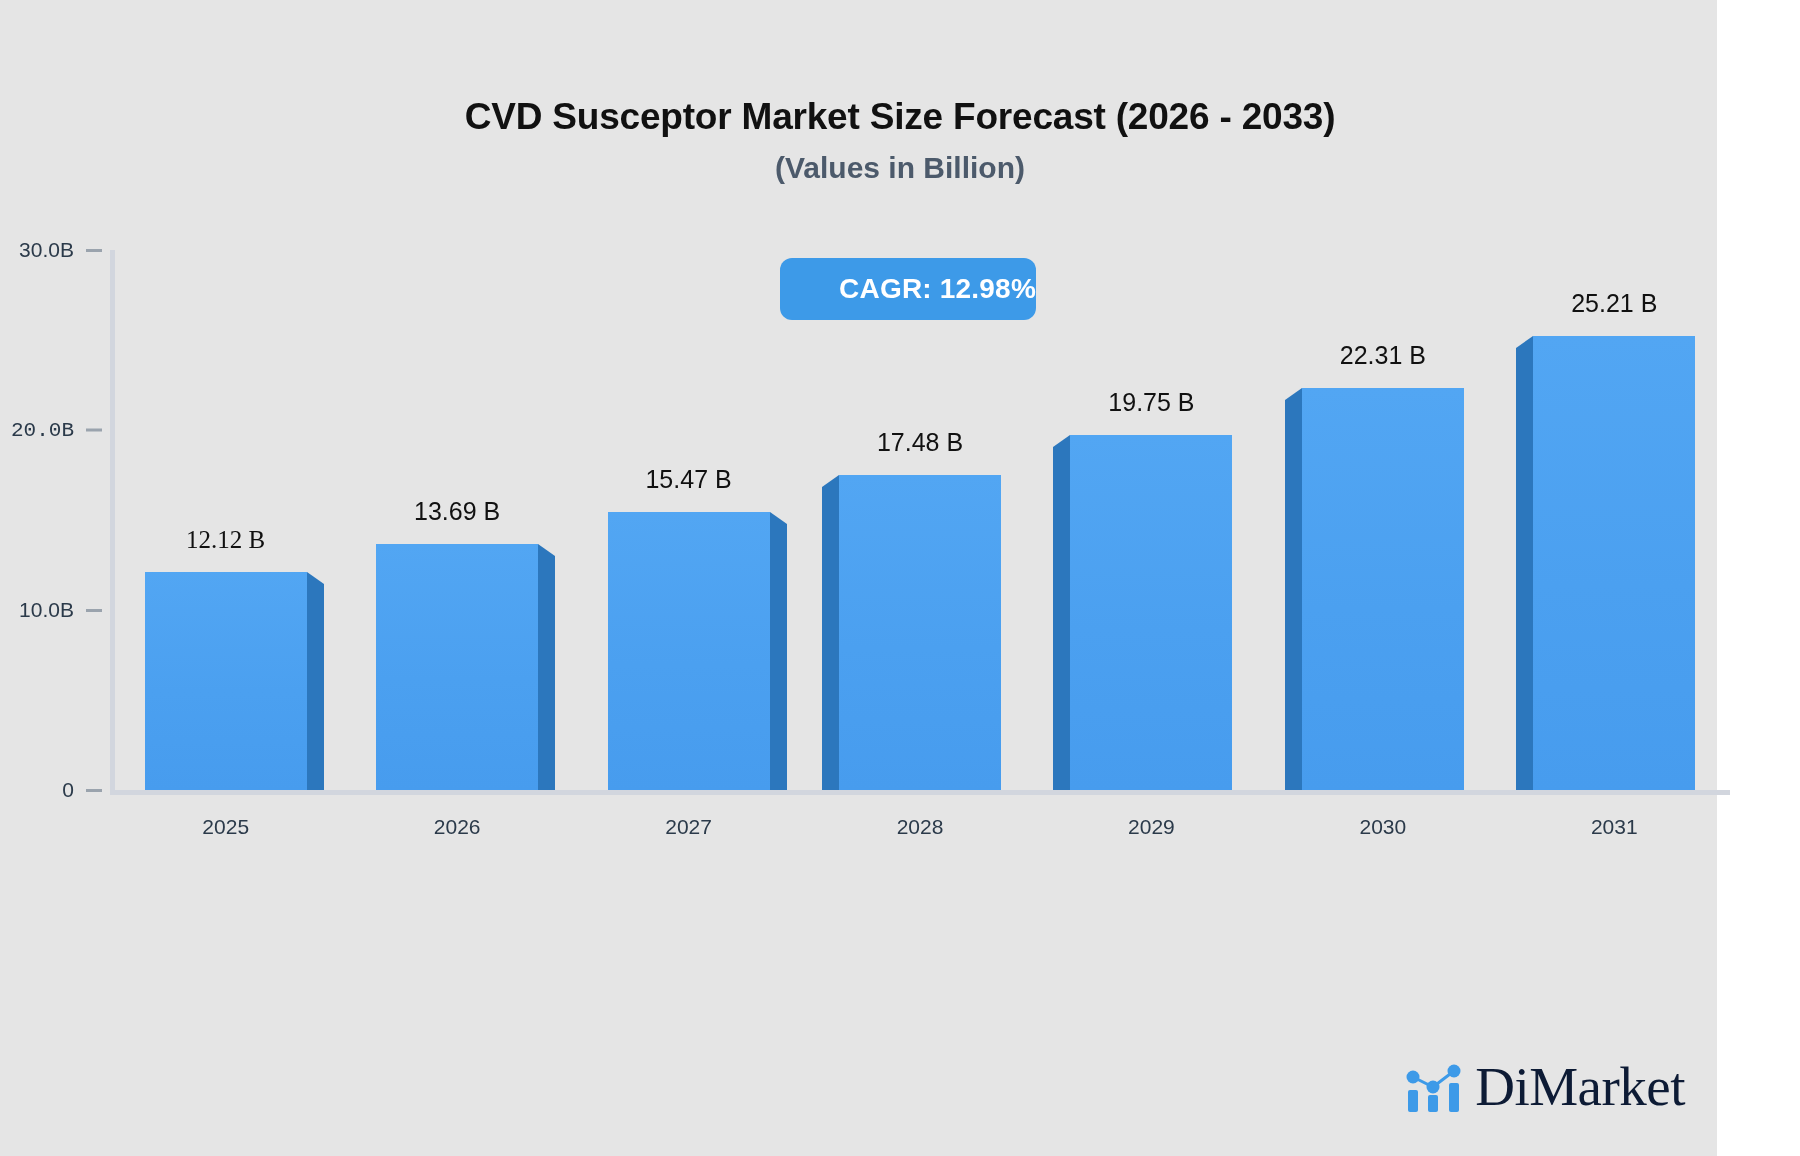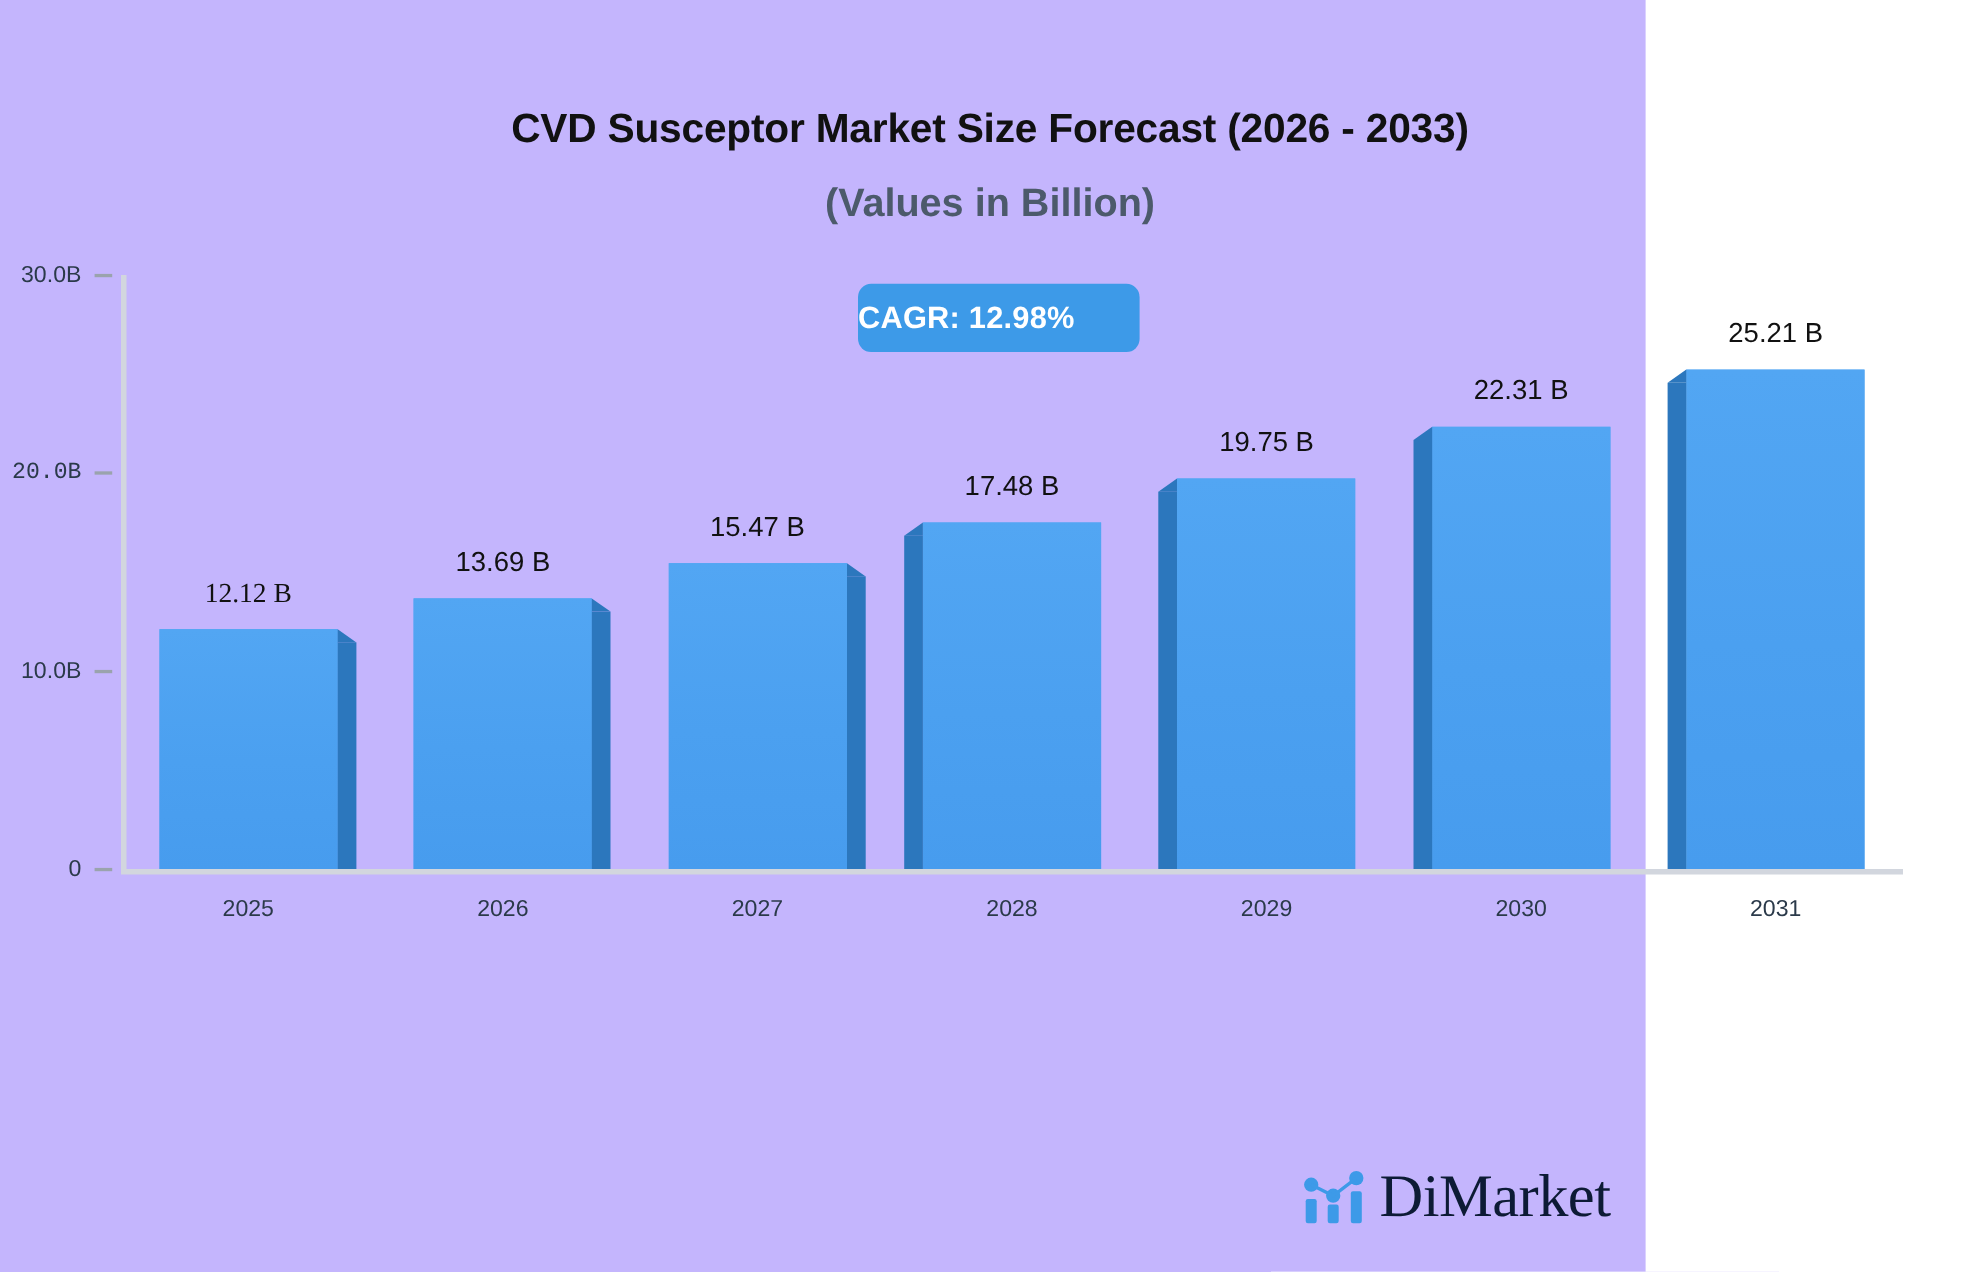--- a/index.html
+++ b/index.html
@@ -11,60 +11,60 @@
     width: 1800px;
     height: 1156px;
     font-family: "Liberation Sans", sans-serif;
     overflow: hidden;
     position: relative;
   }
 
   #chart-root {
     position: absolute;
     left: 0; top: 0;
-    width: 1496px;
+    width: 1717px;
     height: 1156px;
-    background: #c4b5fd;
+    background: #e5e5e5;
   }
 
   
   .title-block {
     position: absolute;
     top: 96px;
     left: 0;
     width: 1800px;
     text-align: center;
   }
   .chart-title {
     font-size: 37px;
     font-weight: bold;
     color: #111111;
     letter-spacing: -0.2px;
     line-height: 1.15;
   }
   .chart-subtitle {
-    margin-top: 24px;
-    font-size: 36px;
+    margin-top: 12px;
+    font-size: 30px;
     font-weight: bold;
     color: #4c5a6b;
     line-height: 1.15;
   }
 
   
   .cagr-badge {
     position: absolute;
     left: 780px;
     top: 258px;
     width: 256px;
     height: 62px;
     background: #3d9ae8;
     border-radius: 12px;
     display: flex;
     align-items: center;
-    justify-content: flex-start;
+    justify-content: flex-end;
     color: #ffffff;
     font-size: 28px;
     font-weight: bold;
     letter-spacing: 0.2px;
     box-sizing: border-box;
   }
 
   
   #plot {
     position: absolute;

